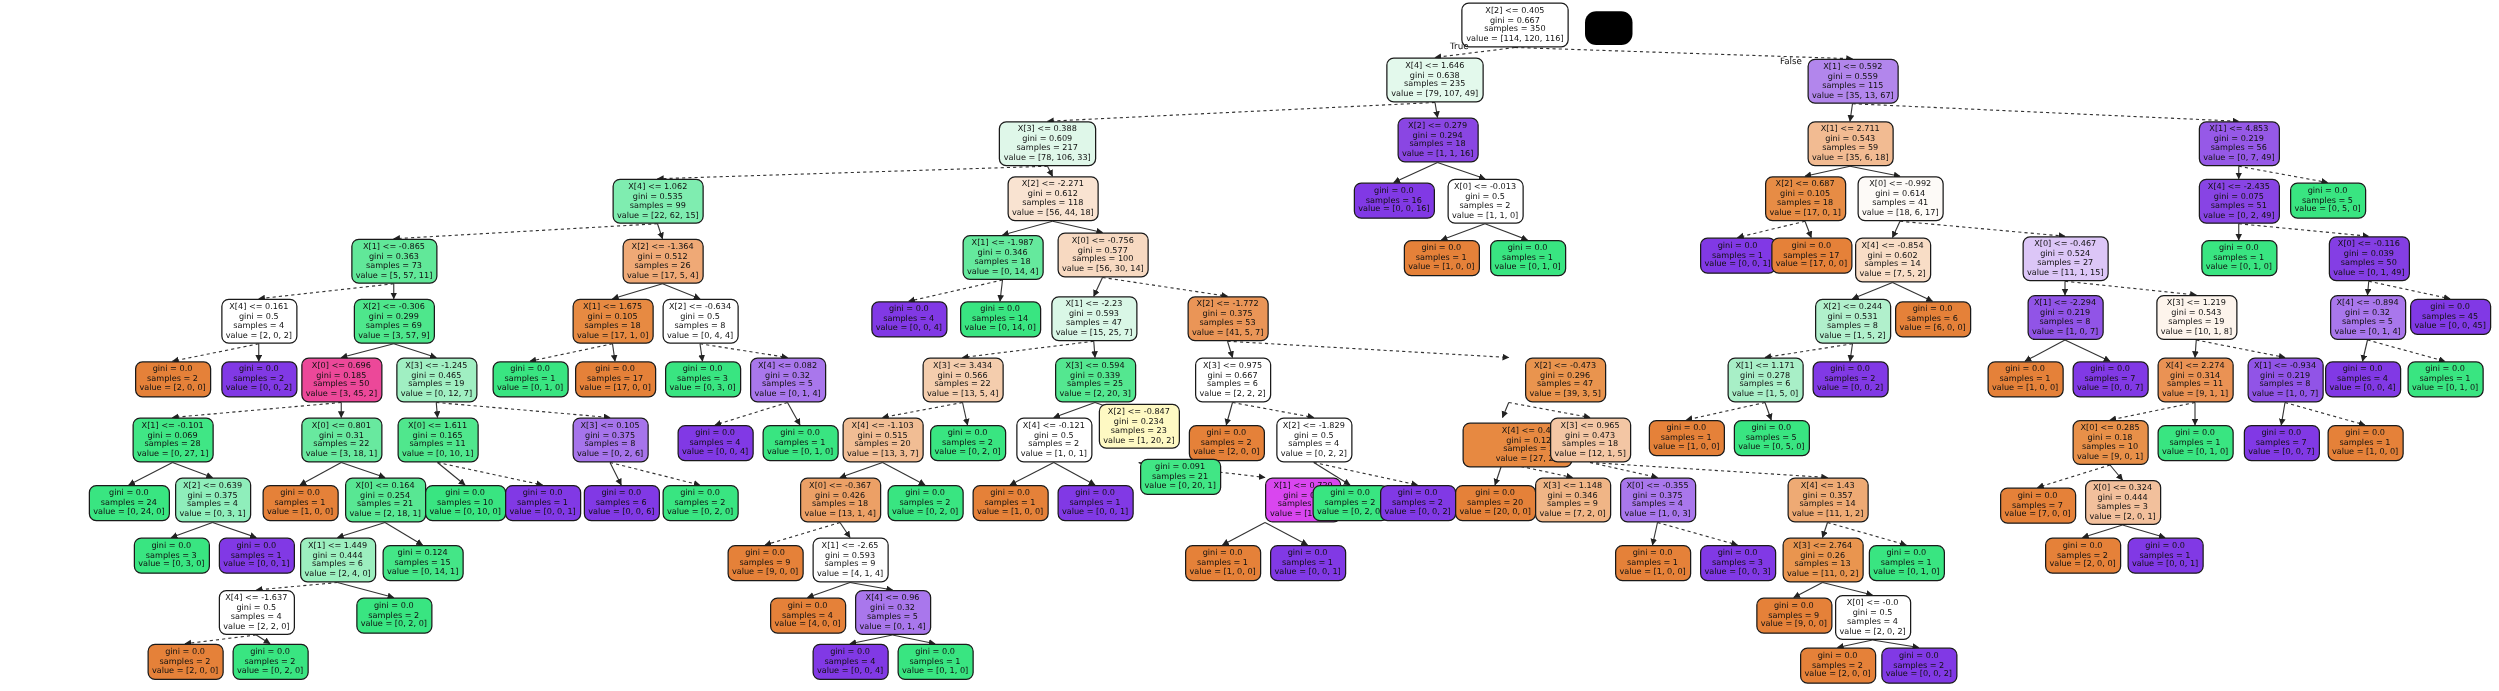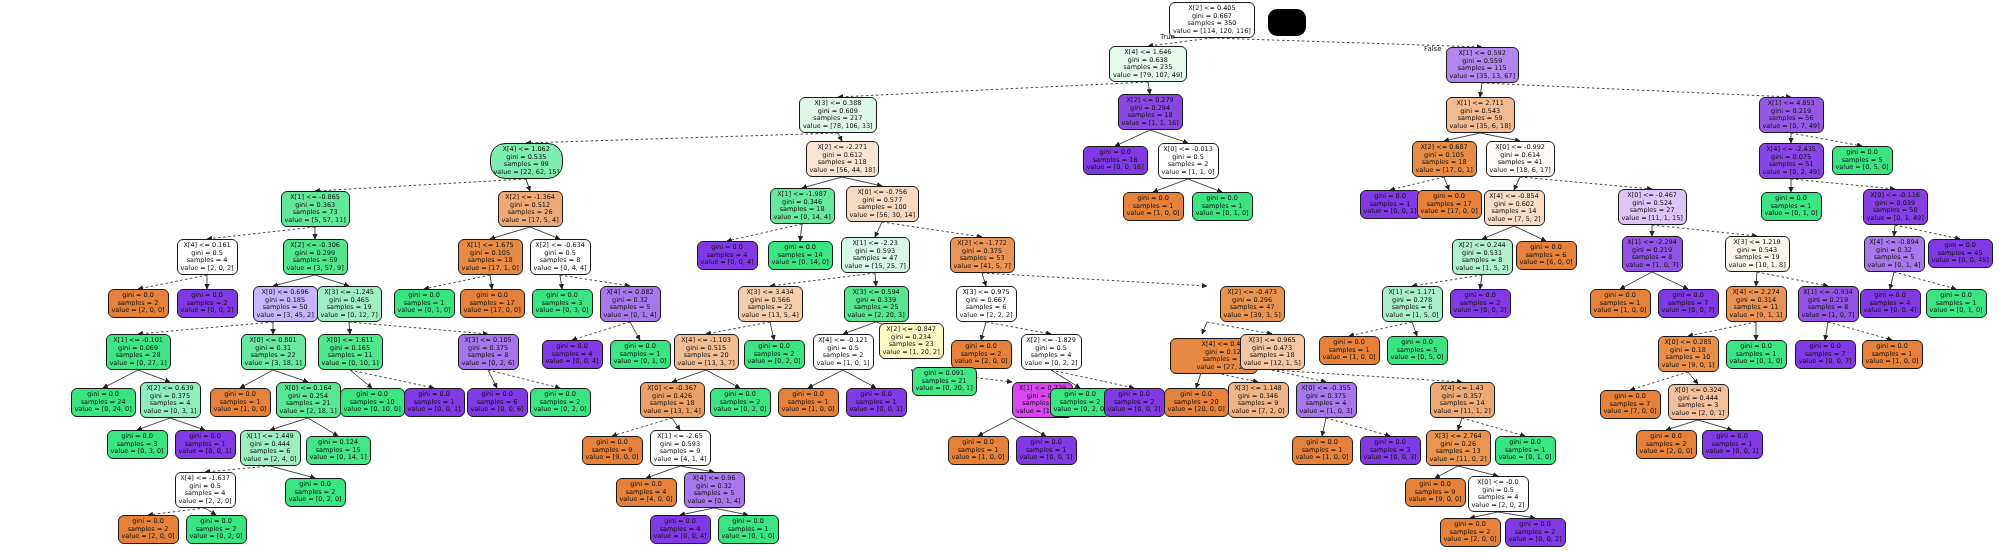--- a/index.html
+++ b/index.html
@@ -187,21 +187,21 @@
       <div>gini = 0.543</div>
       <div>samples = 59</div>
       <div>value = [35, 6, 18]</div>
     </div>
     <div class="node" style="background: rgb(150, 89, 231); top: 97px; left: 1758.5px;">
       <div>X[1] &lt;= 4.853</div>
       <div>gini = 0.219</div>
       <div>samples = 56</div>
       <div>value = [0, 7, 49]</div>
     </div>
-    <div class="node" style="background: rgb(127, 237, 176); top: 143px; left: 489.5px; border-radius: 15px;">
+    <div class="node" style="background: rgb(127, 237, 176); top: 143px; left: 489.5px;">
       <div>X[4] &lt;= 1.062</div>
       <div>gini = 0.535</div>
       <div>samples = 99</div>
       <div>value = [22, 62, 15]</div>
     </div>
     <div class="node" style="background: rgb(249, 227, 209); top: 141px; left: 805.5px;">
       <div>X[2] &lt;= -2.271</div>
       <div>gini = 0.612</div>
       <div>samples = 118</div>
       <div>value = [56, 44, 18]</div>
@@ -390,21 +390,21 @@
     <div class="node" style="background: rgb(229, 129, 57); top: 289px; left: 107.5px;">
       <div>gini = 0.0</div>
       <div>samples = 2</div>
       <div>value = [2, 0, 0]</div>
     </div>
     <div class="node" style="background: rgb(129, 57, 229); top: 289px; left: 176.5px;">
       <div>gini = 0.0</div>
       <div>samples = 2</div>
       <div>value = [0, 0, 2]</div>
     </div>
-    <div class="node" style="background: #c4b5fd; top: 286px; left: 240.5px; margin-left: 12px;">
+    <div class="node" style="background: #ec4899; top: 286px; left: 240.5px;">
       <div>X[0] &lt;= 0.696</div>
       <div>gini = 0.185</div>
       <div>samples = 50</div>
       <div>value = [3, 45, 2]</div>
     </div>
     <div class="node" style="background: rgb(160, 239, 194); top: 286px; left: 316.5px;">
       <div>X[3] &lt;= -1.245</div>
       <div>gini = 0.465</div>
       <div>samples = 19</div>
       <div>value = [0, 12, 7]</div>

